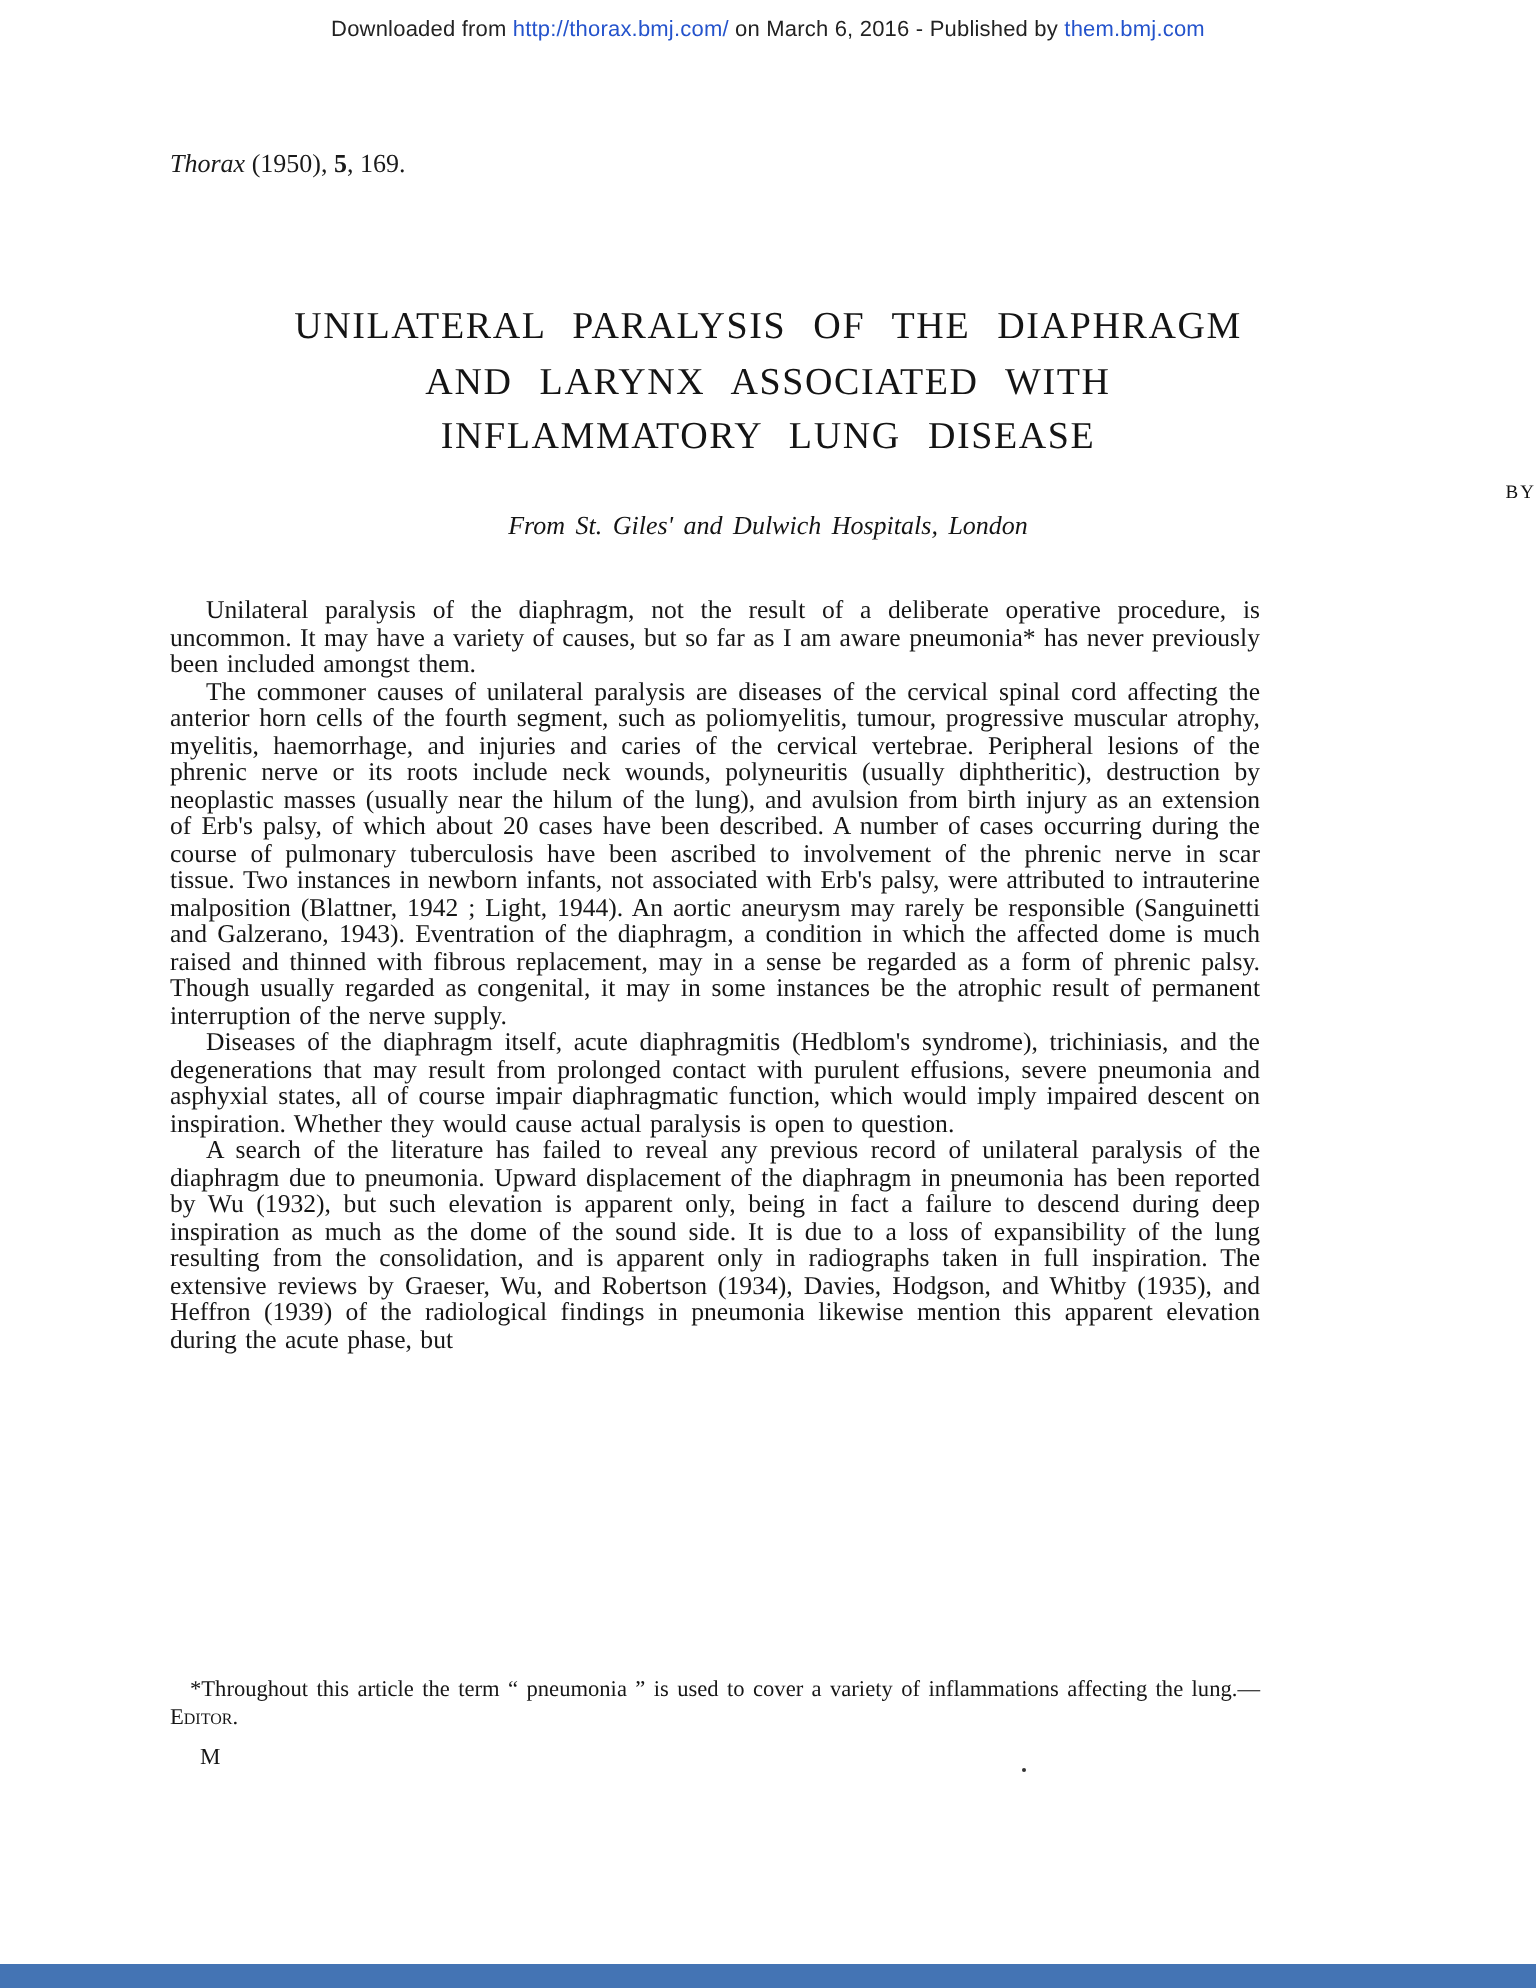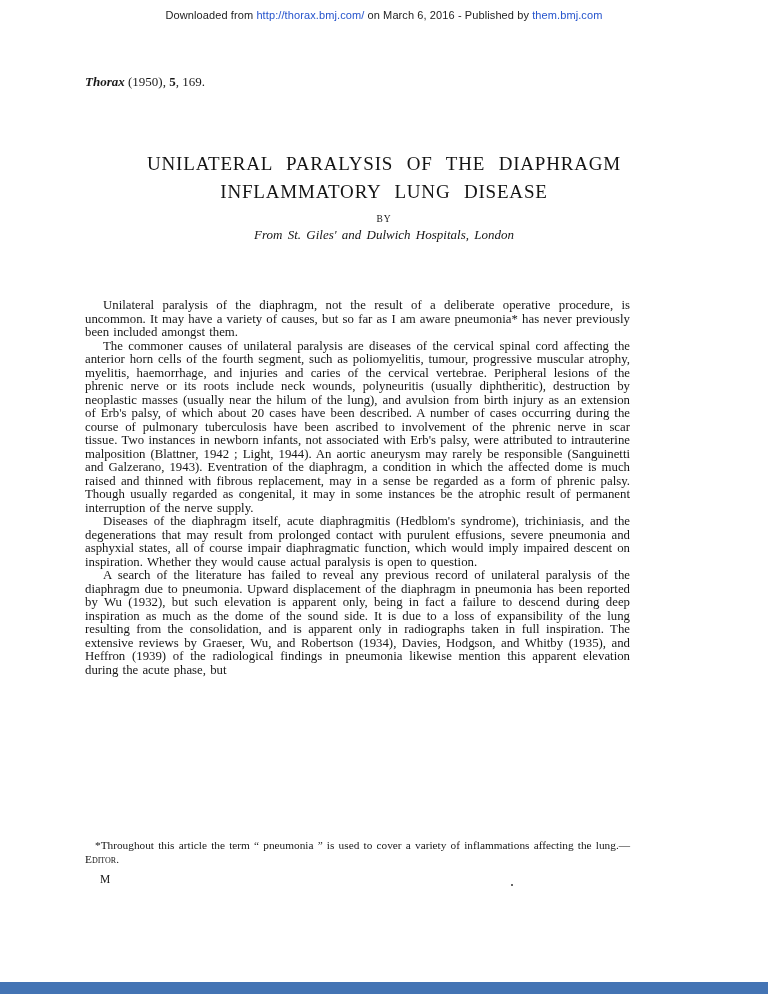--- a/index.html
+++ b/index.html
@@ -33,21 +33,21 @@
   }
 
   
   .citation {
     position: absolute;
     top: 74px;
     left: 85px;
     font-size: 13px;
     color: #1a1a1a;
   }
-  .citation .journal { font-style: italic; font-weight: bold; }
+  .citation .journal { font-style: italic; }
   .citation .vol { font-weight: bold; }
 
   
   .front-matter {
     position: absolute;
     top: 150px;
     left: 0;
     width: 100%;
     text-align: center;
     color: #141414;
@@ -55,20 +55,21 @@
   .title-line {
     font-size: 19px;
     line-height: 27.5px;
     letter-spacing: 0.8px;
     word-spacing: 8px;
   }
   .byline {
     margin-top: 9px;
     font-size: 9.5px;
     letter-spacing: 1px;
+    text-align: right;
   }
   .author {
     margin-top: 5px;
     font-size: 14px;
     letter-spacing: 0.8px;
     word-spacing: 6px;
   }
   .affiliation {
     margin-top: 3px;
     font-size: 13px;
@@ -141,20 +142,21 @@
 <div class="dl-header">
   <span>Downloaded from </span><a class="link">http://thorax.bmj.com/</a><span> on March 6, 2016 - Published by </span><a class="link">them.bmj.com</a>
 </div>
 
 <div class="citation">
   <span class="journal">Thorax</span><span> (1950), </span><span class="vol">5</span><span>, 169.</span>
 </div>
 
 <div class="front-matter">
   <div class="title-line">UNILATERAL PARALYSIS OF THE DIAPHRAGM</div>
+  <div class="title-line">AND LARYNX ASSOCIATED WITH</div>
   <div class="title-line">INFLAMMATORY LUNG DISEASE</div>
   <div class="byline">BY</div>
   <div class="affiliation">From St. Giles' and Dulwich Hospitals, London</div>
 </div>
 
 <div class="body-text">
   <p>Unilateral paralysis of the diaphragm, not the result of a deliberate operative procedure, is uncommon.  It may have a variety of causes, but so far as I am aware pneumonia* has never previously been included amongst them.</p>
   <p>The commoner causes of unilateral paralysis are diseases of the cervical spinal cord affecting the anterior horn cells of the fourth segment, such as poliomyelitis, tumour, progressive muscular atrophy, myelitis, haemorrhage, and injuries and caries of the cervical vertebrae.  Peripheral lesions of the phrenic nerve or its roots include neck wounds, polyneuritis (usually diphtheritic), destruction by neoplastic masses (usually near the hilum of the lung), and avulsion from birth injury as an extension of Erb's palsy, of which about 20 cases have been described.  A number of cases occurring during the course of pulmonary tuberculosis have been ascribed to involvement of the phrenic nerve in scar tissue.  Two instances in newborn infants, not associated with Erb's palsy, were attributed to intrauterine malposition (Blattner, 1942 ; Light, 1944).  An aortic aneurysm may rarely be responsible (Sanguinetti and Galzerano, 1943).  Eventration of the diaphragm, a condition in which the affected dome is much raised and thinned with fibrous replacement, may in a sense be regarded as a form of phrenic palsy.  Though usually regarded as congenital, it may in some instances be the atrophic result of permanent interruption of the nerve supply.</p>
   <p>Diseases of the diaphragm itself, acute diaphragmitis (Hedblom's syndrome), trichiniasis, and the degenerations that may result from prolonged contact with purulent effusions, severe pneumonia and asphyxial states, all of course impair diaphragmatic function, which would imply impaired descent on inspiration. Whether they would cause actual paralysis is open to question.</p>
   <p>A search of the literature has failed to reveal any previous record of unilateral paralysis of the diaphragm due to pneumonia.  Upward displacement of the diaphragm in pneumonia has been reported by Wu (1932), but such elevation is apparent only, being in fact a failure to descend during deep inspiration as much as the dome of the sound side.  It is due to a loss of expansibility of the lung resulting from the consolidation, and is apparent only in radiographs taken in full inspiration.  The extensive reviews by Graeser, Wu, and Robertson (1934), Davies, Hodgson, and Whitby (1935), and Heffron (1939) of the radiological findings in pneumonia likewise mention this apparent elevation during the acute phase, but</p>

